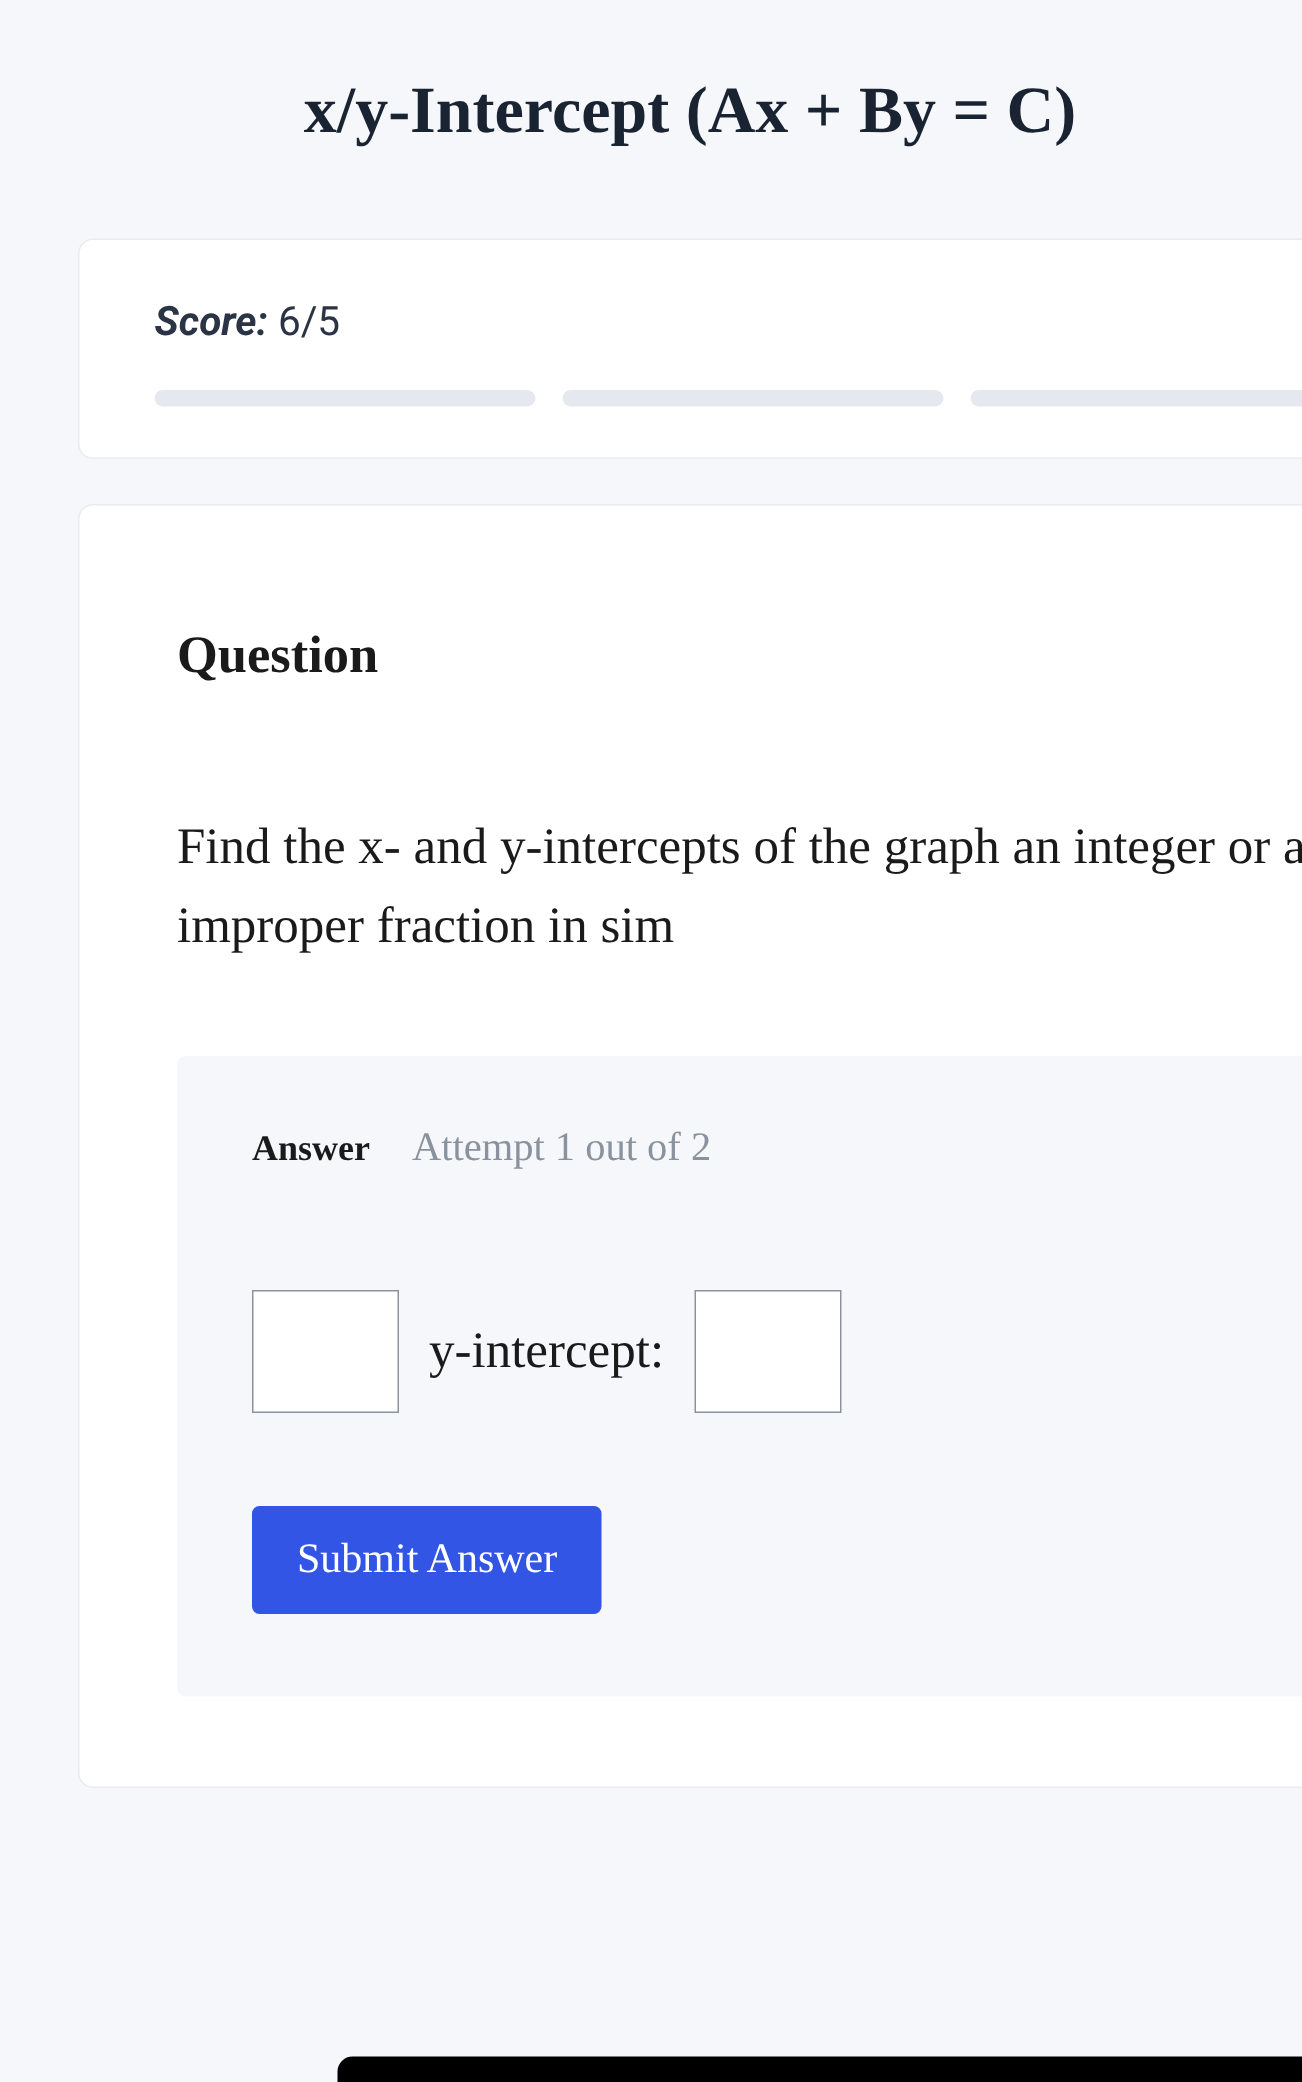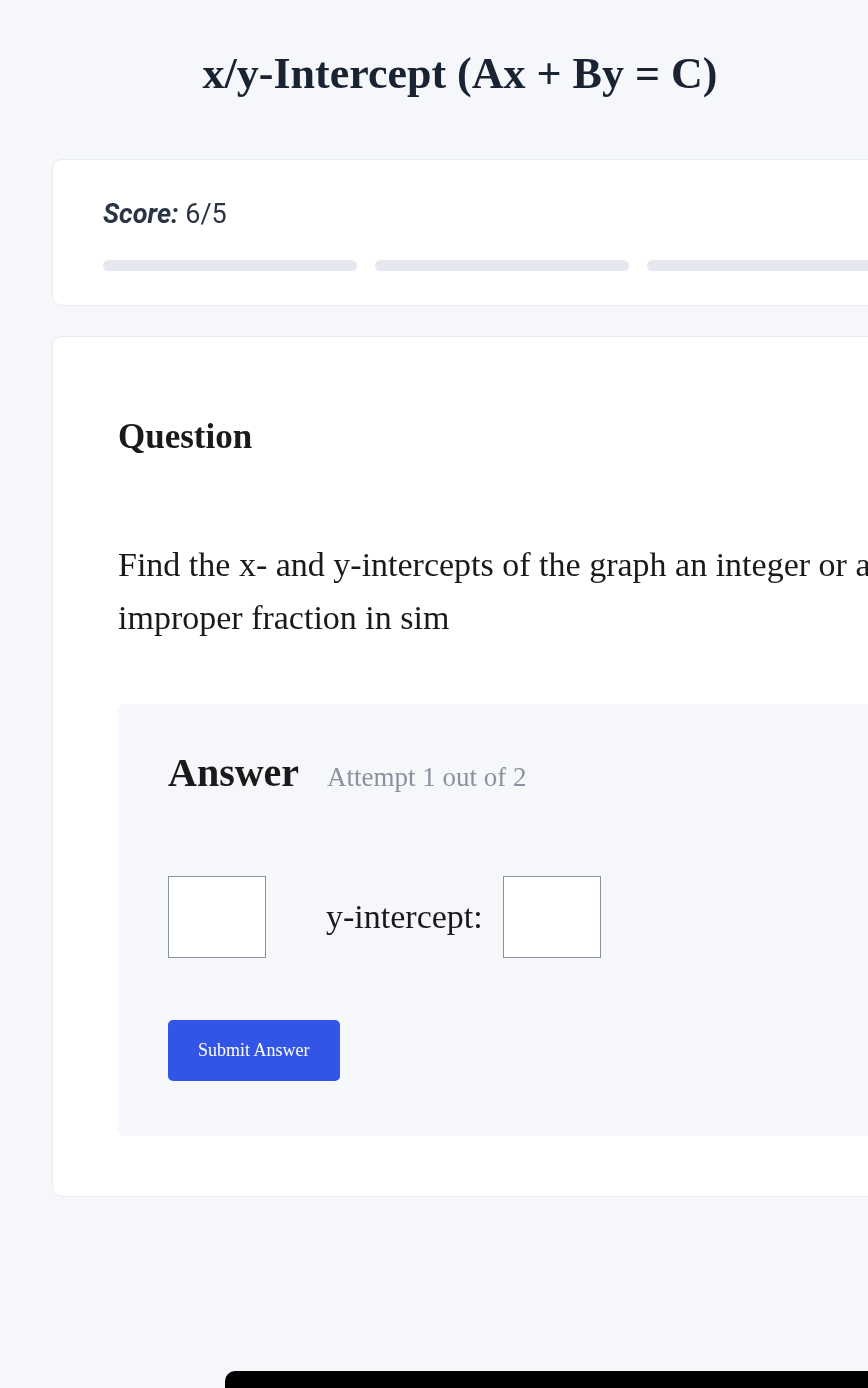--- a/index.html
+++ b/index.html
@@ -84,21 +84,21 @@
       width: 850px;
     }
     .answer-heading-row {
       display: flex;
       align-items: baseline;
       gap: 28px;
       margin-bottom: 80px;
     }
     .answer-heading {
       font-family: Georgia, "Times New Roman", serif;
-      font-size: 40px;
+      font-size: 24px;
       font-weight: 700;
       color: #1a1a1a;
     }
     .attempt-text {
       font-family: Georgia, "Times New Roman", serif;
       font-size: 27px;
       color: #8a929e;
       text-align: right;
     }
     .intercepts-row {
@@ -113,29 +113,28 @@
     .intercept-input {
       width: 98px;
       height: 82px;
       border: 1px solid #8a929e;
       background: #fff;
       font-size: 28px;
       text-align: center;
       font-family: Georgia, serif;
     }
     .y-label {
-      margin-left: 40px;
     }
     .submit-btn {
       background: #3355e5;
       color: #fff;
       border: none;
       border-radius: 5px;
       padding: 20px 30px;
-      font-size: 18px;
+      font-size: 28px;
       font-family: Georgia, "Times New Roman", serif;
       cursor: pointer;
     }
     .bottom-bar {
       position: absolute;
       bottom: 0;
       left: 225px;
       width: 700px;
       height: 17px;
       background: #000;

